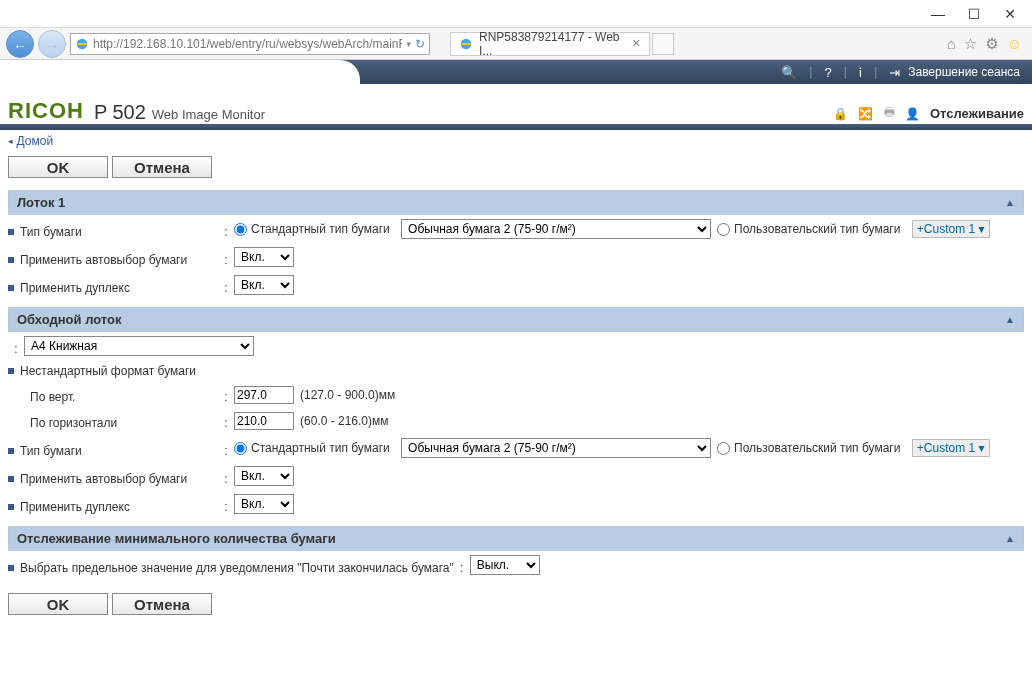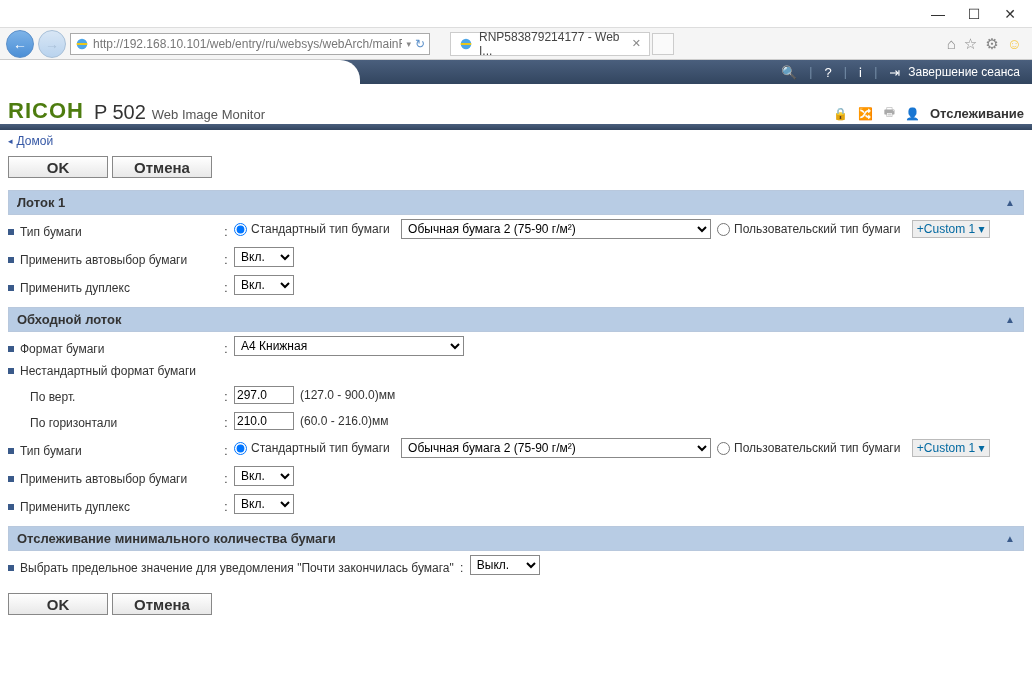--- a/index.html
+++ b/index.html
@@ -202,24 +202,20 @@
 </div>
 
 <div class="sect">
   <div class="sect-hd">
     <span>Обходной лоток</span>
     <span class="collapse">▲</span>
   </div>
 </div>
 
 <div class="frow">
-  <div class="lbl">
-      <span class="bullet"></span>
-      <span>Формат бумаги</span>
-    </div>
   <div class="colon">:</div>
   <div class="val">
       <select style="width:230px"><option>A4 Книжная</option></select>
     </div>
 </div>
 
 <div class="frow">
   <div class="lbl">
       <span class="bullet"></span>
       <span>Нестандартный формат бумаги</span>

